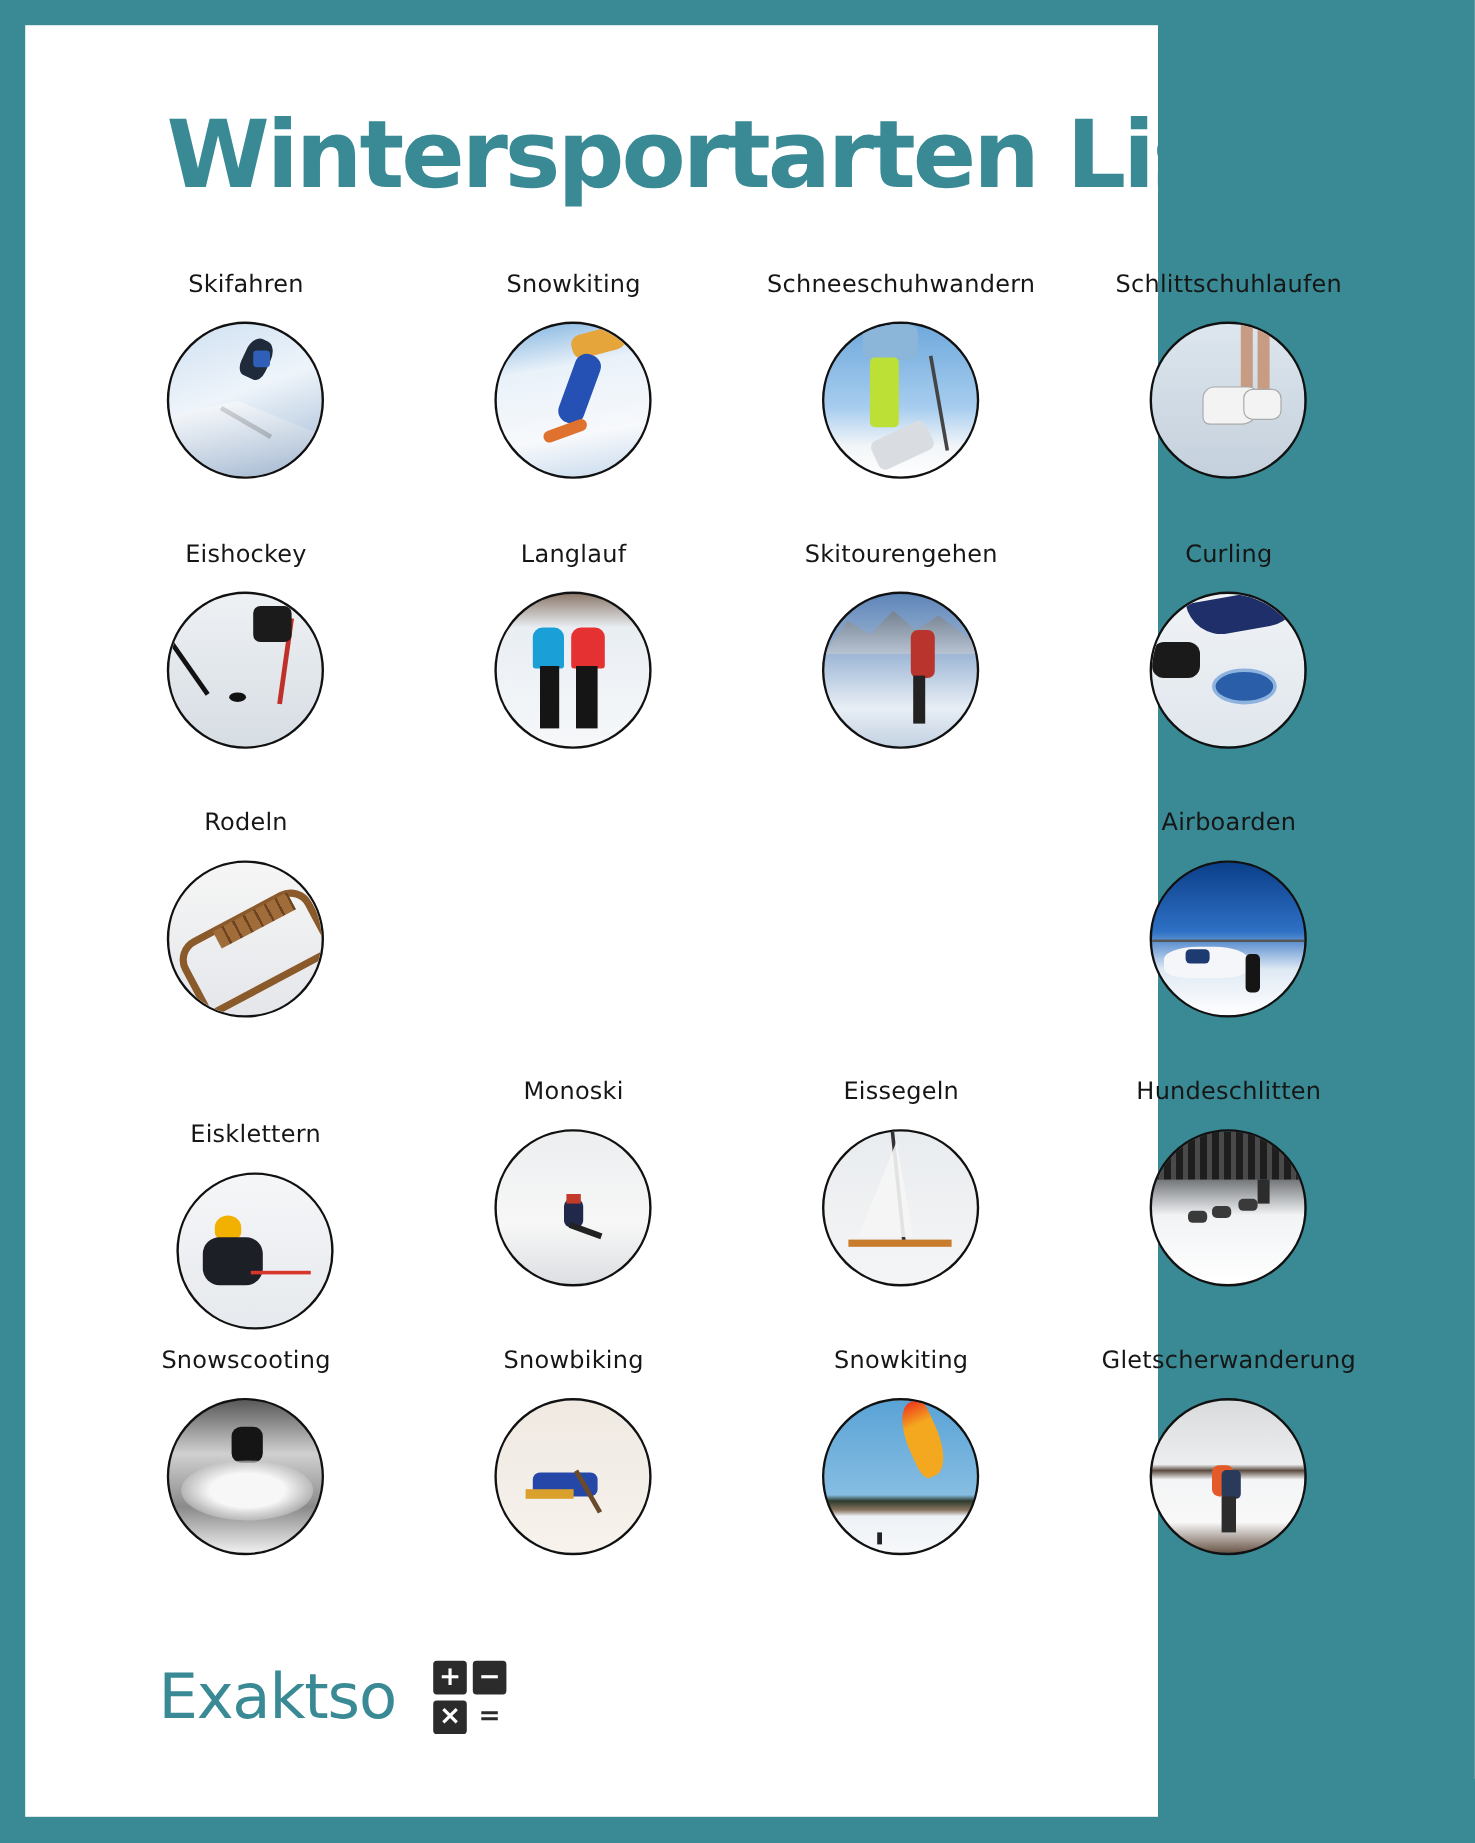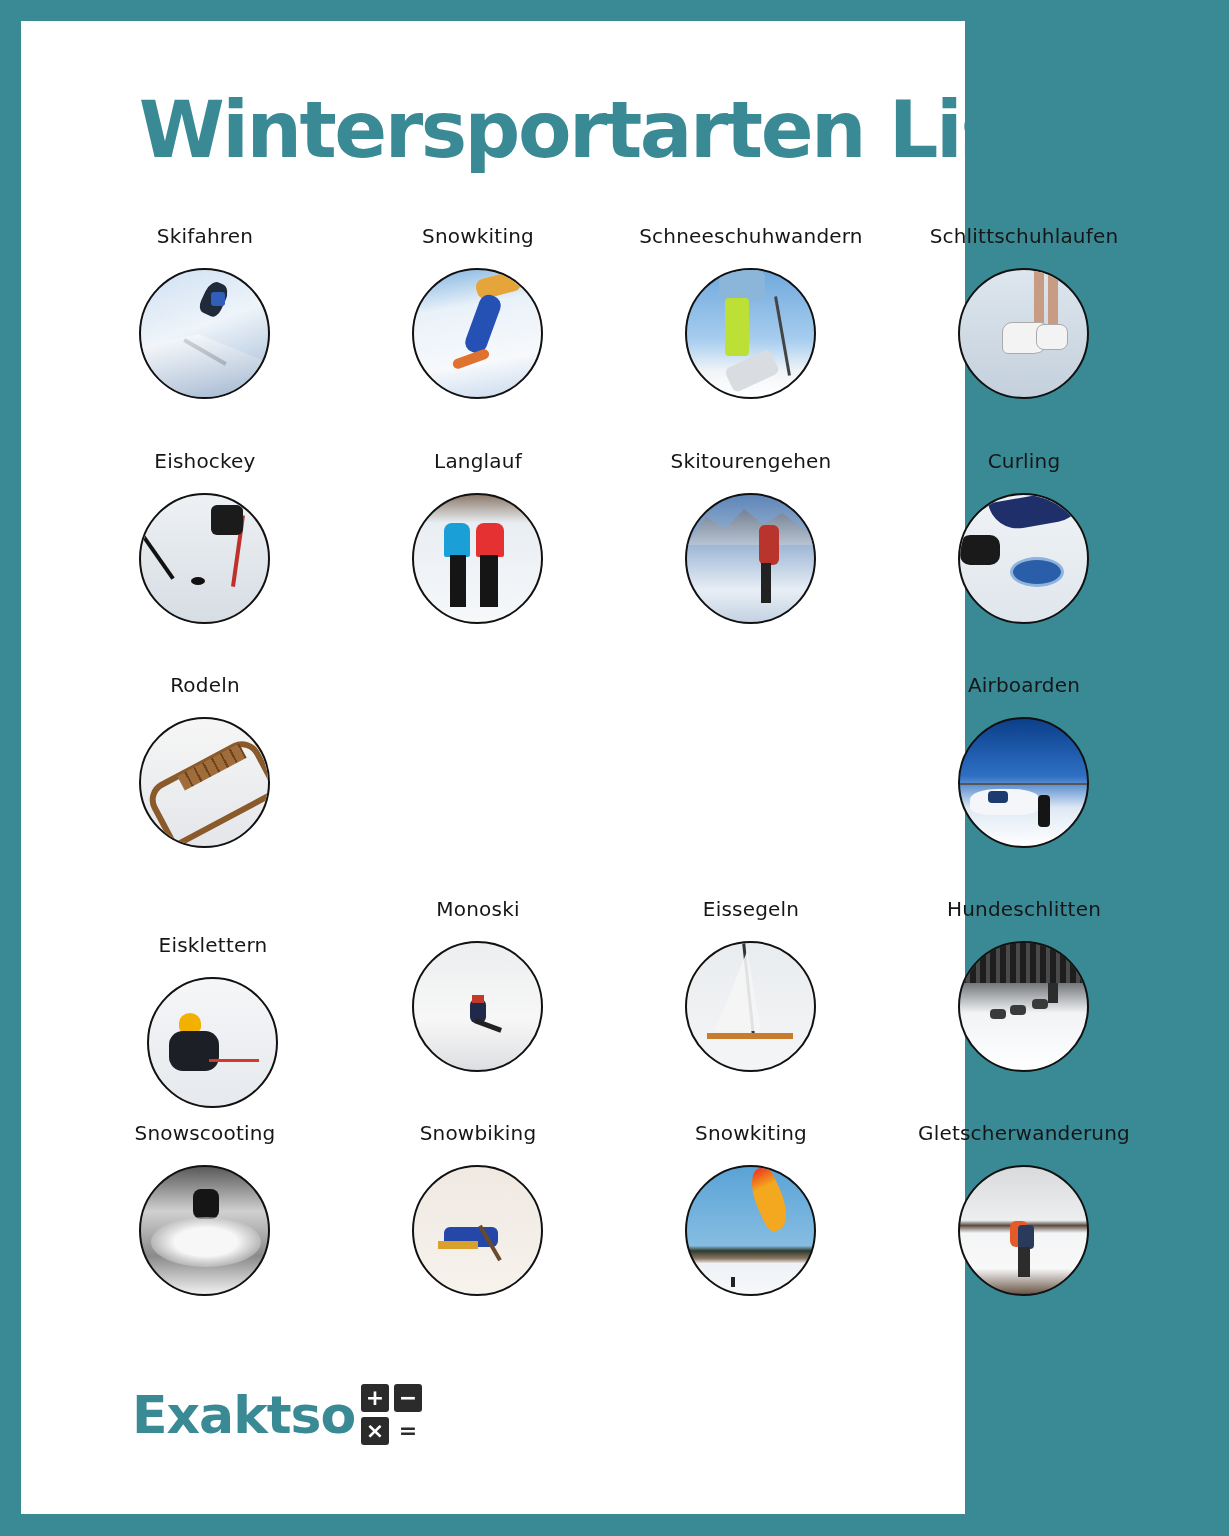--- a/index.html
+++ b/index.html
@@ -26,21 +26,21 @@
     color: #161616; letter-spacing: 0.2px;
   }
   .circle {
     position: absolute; left: 69px; top: 47px; width: 127px; height: 127px;
     border: 2px solid #111; border-radius: 50%; overflow: hidden;
   }
   .circle .shape { position: absolute; }
   .logo { position: absolute; left: 111px; top: 1360px; height: 70px; }
   .logo-word {
     position: absolute; left: 0; top: 4px; color: #3a8a95;
-    font-family: "DejaVu Sans", sans-serif; font-weight: 700; font-size: 52px;
+    font-family: "DejaVu Sans", sans-serif; font-weight: 400; font-size: 52px;
     line-height: 60px; letter-spacing: -1px;
   }
   .calc { position: absolute; left: 229px; top: 3px; width: 62px; height: 62px; }
   .key {
     position: absolute; width: 28px; height: 28px; border-radius: 3px; background: #2b2b2b;
     color: #fff; font-family: "DejaVu Sans", sans-serif; font-size: 22px; line-height: 28px;
     text-align: center; font-weight: 700;
   }
   .key.eq { background: transparent; color: #2b2b2b; }
 </style>

